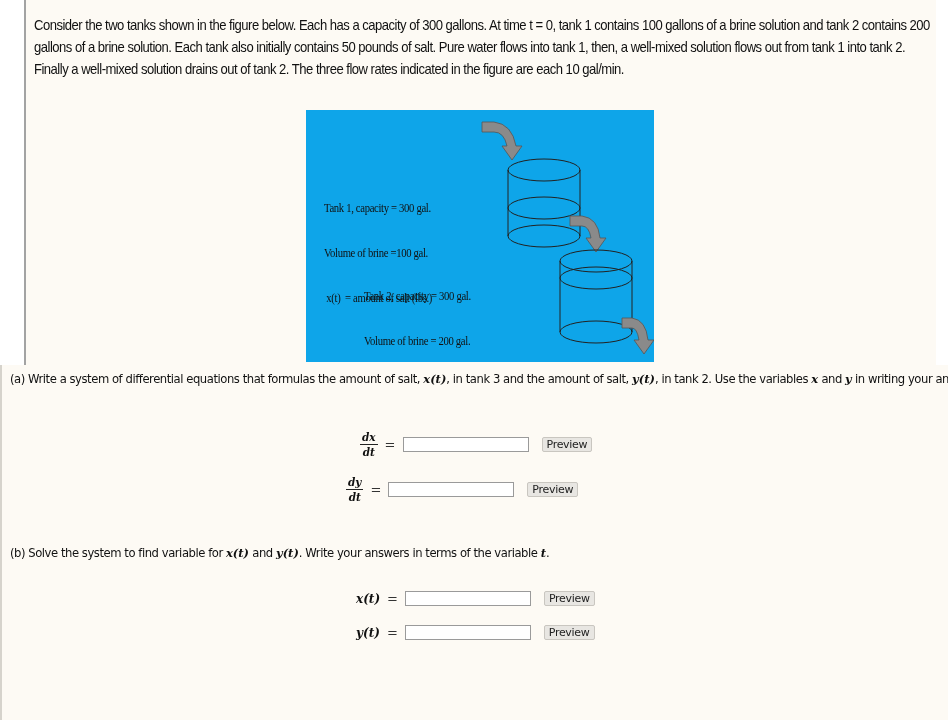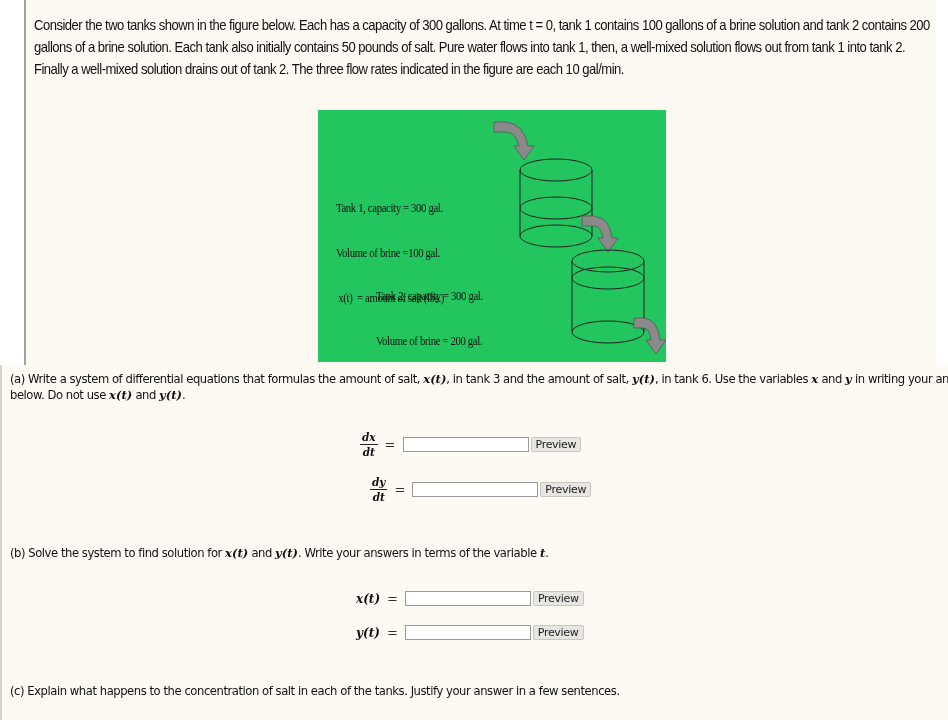--- a/index.html
+++ b/index.html
@@ -18,22 +18,22 @@
   }
   .intro {
     position: absolute; left: 8px; top: 14px; width: 900px;
     font-family: "Liberation Sans", sans-serif;
     font-size: 14.2px; line-height: 22px;
     letter-spacing: -0.55px;
     transform: scaleX(0.92); transform-origin: left top;
     width: 975px;
   }
   .figure {
-    position: absolute; left: 292px; top: 110px; width: 348px; height: 252px;
-    background: #22c55e;
+    position: absolute; left: 280px; top: 110px; width: 348px; height: 252px;
+    background: #0ea5e9;
   }
   .figure svg { position: absolute; left: 0; top: 0; }
   .fig-label {
     position: absolute;
     font-family: "Liberation Serif", serif;
     font-size: 13px; line-height: 15px;
     letter-spacing: -0.4px;
     white-space: pre;
     transform: scaleX(0.82); transform-origin: left top;
   }
@@ -68,21 +68,21 @@
   }
   .frac .num { border-bottom: 1px solid #222; padding: 0 2px 1px; }
   .frac .den { padding-top: 1px; }
   .eq-sign { font-family: "DejaVu Serif", serif; font-size: 13px; margin: 0 7px; color: #333; }
   .answer-input {
     width: 126px; height: 13px; border: 1px solid #9a9a9a; background: #fff;
     padding: 0; margin: 0; box-sizing: border-box; height: 15px;
     font-size: 11px;
   }
   .preview-btn {
-    margin-left: 2px;
+    margin-left: 13px;
     font-family: "DejaVu Sans", sans-serif; font-size: 11px;
     letter-spacing: -0.3px;
     padding: 0 4px; height: 15px; line-height: 13px;
     background: #e8e6e2; border: 1px solid #c9c6c0; border-radius: 2px;
     color: #222;
   }
 </style>
 </head>
 <body>
 
@@ -132,58 +132,54 @@
       <div>Tank 2, capacity = 300 gal.</div>
       <div>Volume of brine = 200 gal.</div>
       <div>y(t)  = amount of salt (lbs.)</div>
     </div>
   </div>
 </div>
 
 <div class="bottom">
 
   <div class="q" style="top:4px;">
-    <span>(a) Write a system of differential equations that formulas the amount of salt, </span><span class="m">x(t)</span><span>, in tank 3 and the amount of salt, </span><span class="m">y(t)</span><span>, in tank 6. Use the variables </span><span class="m">x</span><span> and </span><span class="m">y</span><span> in writing your answers</span>
-  </div>
-  <div class="q" style="top:20px;">
-    <span>below. Do not use </span><span class="m">x(t)</span><span> and </span><span class="m">y(t)</span><span>.</span>
+    <span>(a) Write a system of differential equations that formulas the amount of salt, </span><span class="m">x(t)</span><span>, in tank 3 and the amount of salt, </span><span class="m">y(t)</span><span>, in tank 2. Use the variables </span><span class="m">x</span><span> and </span><span class="m">y</span><span> in writing your answers</span>
   </div>
 
   <div class="eq-row" style="left:358px; top:66px;">
     <span class="frac">
       <span class="num">dx</span>
       <span class="den">dt</span>
     </span>
     <span class="eq-sign">=</span>
     <input class="answer-input" type="text" value="" style="">
     <button class="preview-btn">Preview</button>
   </div>
 
-  <div class="eq-row" style="left:368px; top:111px;">
+  <div class="eq-row" style="left:344px; top:111px;">
     <span class="frac">
       <span class="num">dy</span>
       <span class="den">dt</span>
     </span>
     <span class="eq-sign">=</span>
     <input class="answer-input" type="text" value="" style="">
     <button class="preview-btn">Preview</button>
   </div>
 
   <div class="q" style="top:178px;">
-    <span>(b) Solve the system to find solution for </span><span class="m">x(t)</span><span> and </span><span class="m">y(t)</span><span>. Write your answers in terms of the variable </span><span class="m">t</span><span>.</span>
+    <span>(b) Solve the system to find variable for </span><span class="m">x(t)</span><span> and </span><span class="m">y(t)</span><span>. Write your answers in terms of the variable </span><span class="m">t</span><span>.</span>
   </div>
 
   <div class="eq-row" style="left:354px; top:226px;">
     <span class="eq-label">x(t)</span>
     <span class="eq-sign">=</span>
     <input class="answer-input" type="text" value="" style="">
     <button class="preview-btn">Preview</button>
   </div>
 
   <div class="eq-row" style="left:354px; top:260px;">
     <span class="eq-label">y(t)</span>
     <span class="eq-sign">=</span>
     <input class="answer-input" type="text" value="" style="">
     <button class="preview-btn">Preview</button>
   </div>
 
-  <div class="q" style="top:316px;">(c) Explain what happens to the concentration of salt in each of the tanks. Justify your answer in a few sentences.</div>
 </div>
 
 </body></html>

